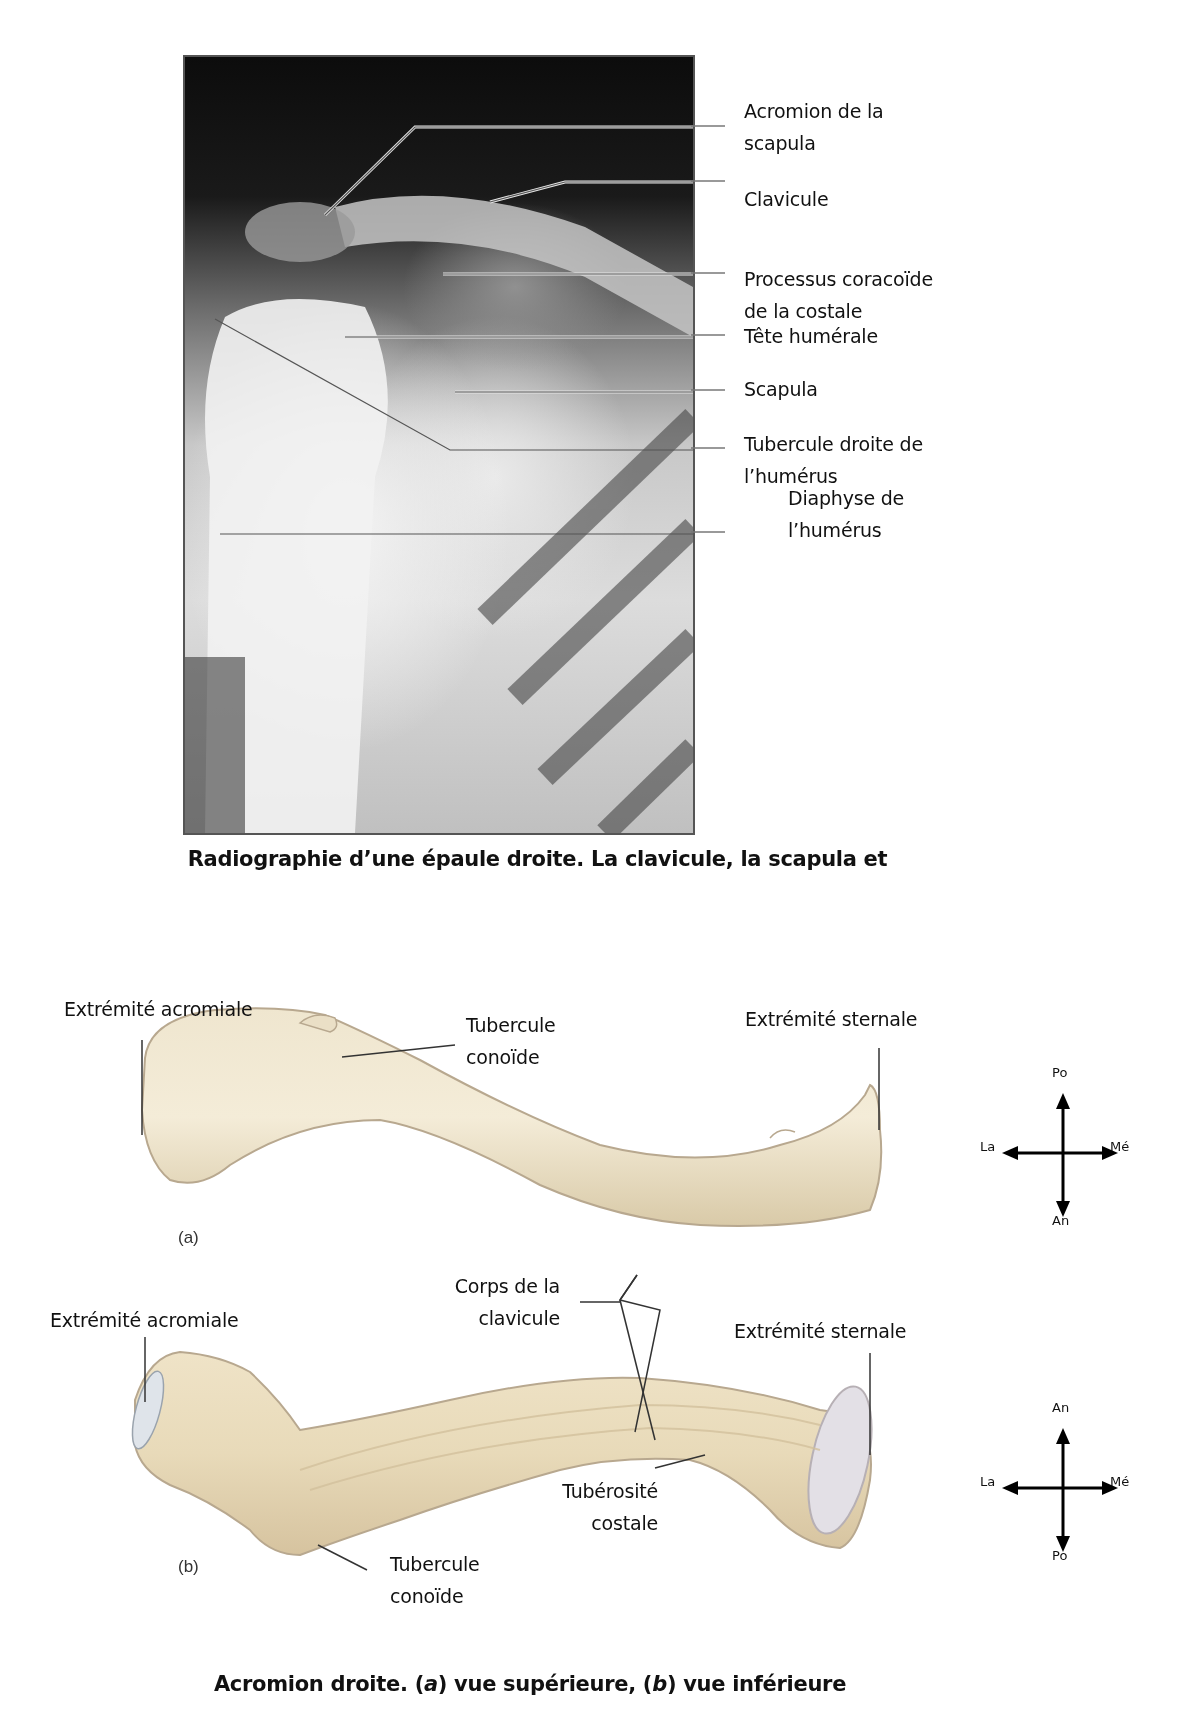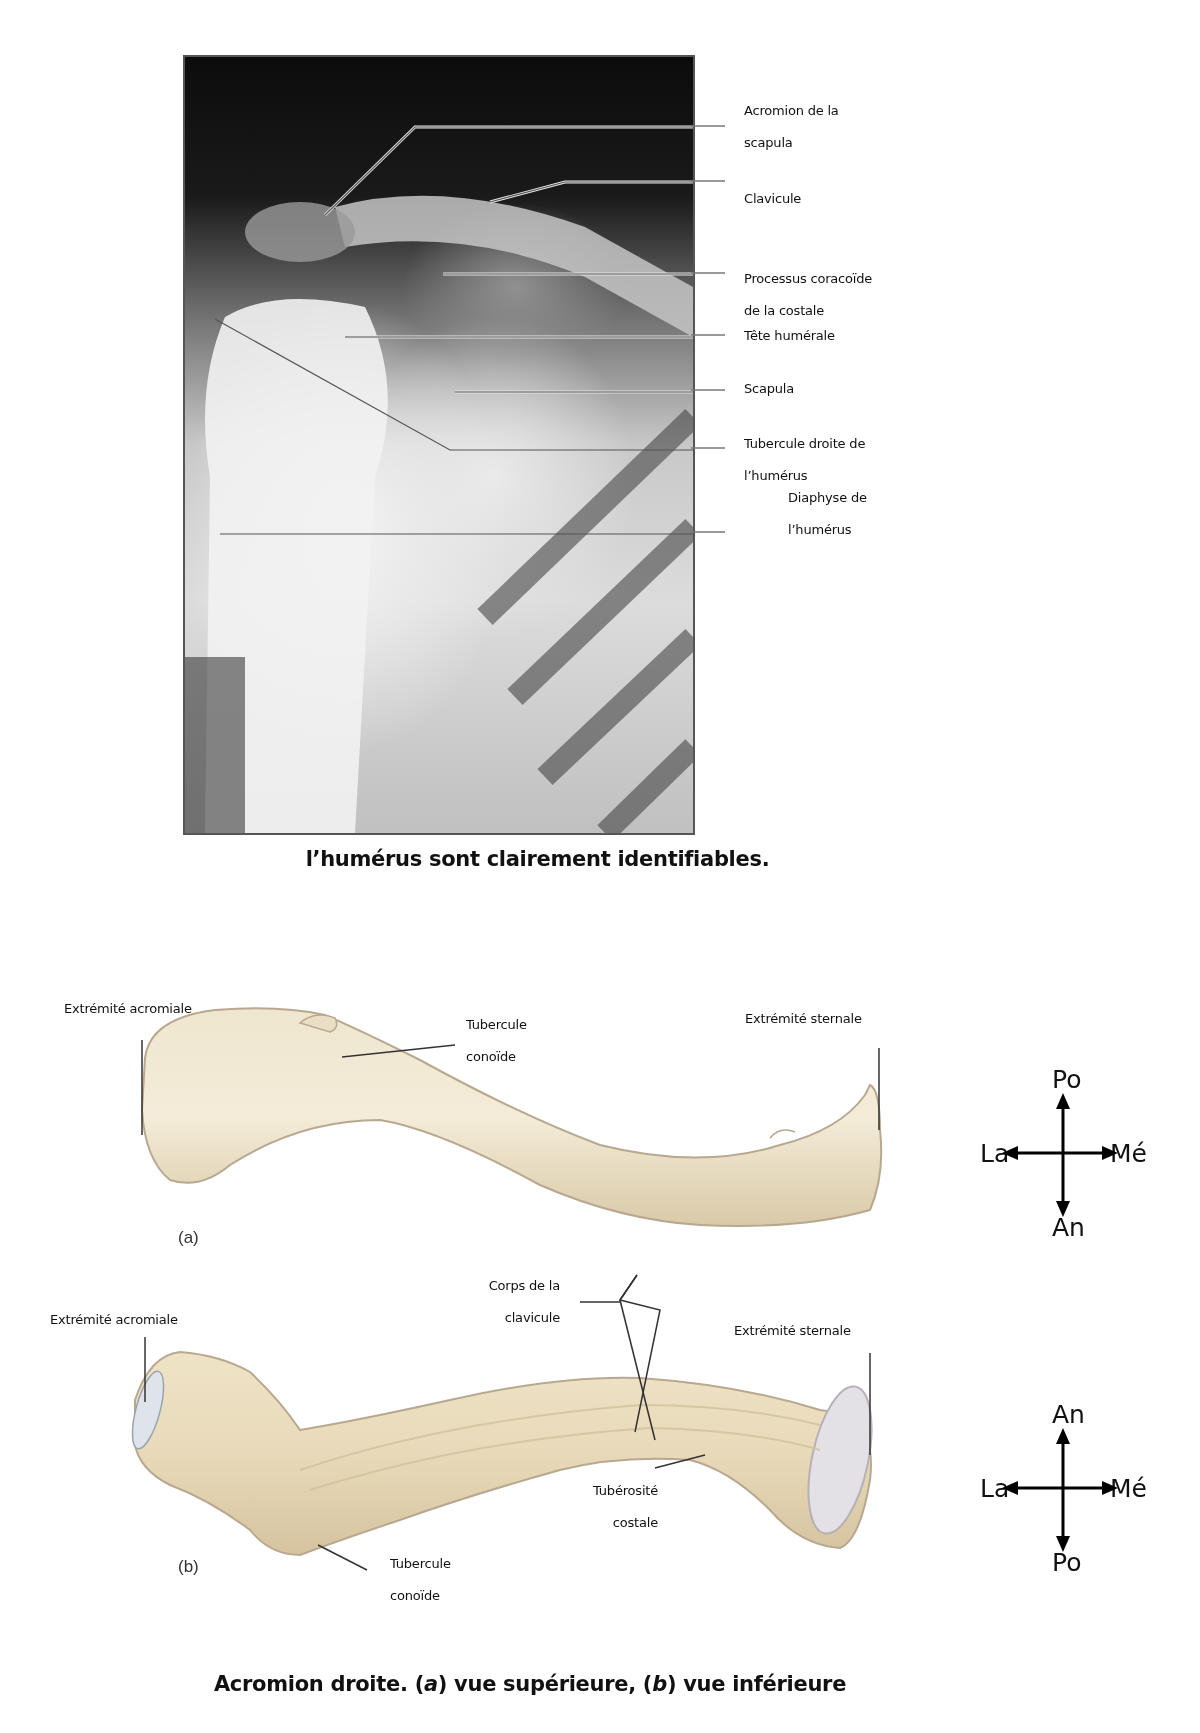--- a/index.html
+++ b/index.html
@@ -1,23 +1,23 @@
 <!DOCTYPE html>
 <html><head>
 <meta charset="utf-8">
 <style>
   html, body { margin: 0; padding: 0; background: #ffffff; }
   body { width: 1200px; height: 1733px; position: relative; overflow: hidden;
          font-family: "Liberation Sans", "DejaVu Sans", sans-serif; color: #111; }
   .abs { position: absolute; }
-  .lbl { position: absolute; font-family: "DejaVu Sans", sans-serif; font-size: 13px; line-height: 32px; color: #111; white-space: nowrap; letter-spacing: -0.2px; }
+  .lbl { position: absolute; font-family: "DejaVu Sans", sans-serif; font-size: 19px; line-height: 32px; color: #111; white-space: nowrap; letter-spacing: -0.2px; }
   .caption { position: absolute; left: 0; width: 1075px; text-align: center; font-family: "DejaVu Sans", sans-serif; font-weight: bold; font-size: 21px; line-height: 32px; color: #111; letter-spacing: -0.3px; }
   .small-lbl { position: absolute; font-family: "Liberation Sans", sans-serif; font-size: 17px; color: #333; }
   svg { position: absolute; left: 0; top: 0; }
-  .compass-lbl { position: absolute; font-family: "DejaVu Sans", sans-serif; font-size: 25px; color: #111; }
+  .compass-lbl { position: absolute; font-family: "DejaVu Sans", sans-serif; font-size: 13px; color: #111; }
 </style>
 </head>
 <body>
 
 <div class="abs" style="left:183px; top:55px; width:508px; height:776px; border:2px solid #555; overflow:hidden;
             background:
               radial-gradient(ellipse 160px 120px at 330px 230px, rgba(150,150,150,0.9), rgba(0,0,0,0) 70%),
               radial-gradient(ellipse 220px 300px at 160px 470px, rgba(245,245,245,1), rgba(0,0,0,0) 75%),
               radial-gradient(ellipse 200px 230px at 310px 420px, rgba(235,235,235,0.95), rgba(0,0,0,0) 70%),
               linear-gradient(180deg, #0c0c0c 0%, #1a1a1a 18%, #6a6a6a 32%, #c8c8c8 50%, #dcdcdc 70%, #c0c0c0 100%);">
@@ -89,21 +89,21 @@
 <div class="lbl" style="left:744px; top:428px;">
   <div>Tubercule droite de</div>
   <div>l’humérus</div>
 </div>
 <div class="lbl" style="left:744px; top:482px;margin-left:44px;">
   <div>Diaphyse de</div>
   <div>l’humérus</div>
 </div>
 
 <div class="caption" style="top:843px;">
-  <div>l’humérus sont clairement identifiables.</div>
+  <div>Radiographie d’une épaule droite. La clavicule, la scapula et</div>
 </div>
 
 <svg width="1200" height="1733">
   <defs>
     <linearGradient id="boneA" x1="0" y1="0" x2="0" y2="1">
       <stop offset="0" stop-color="#efe6cf"></stop>
       <stop offset="0.5" stop-color="#f4ecd8"></stop>
       <stop offset="1" stop-color="#d9caa8"></stop>
     </linearGradient>
     <linearGradient id="boneB" x1="0" y1="0" x2="0" y2="1">

